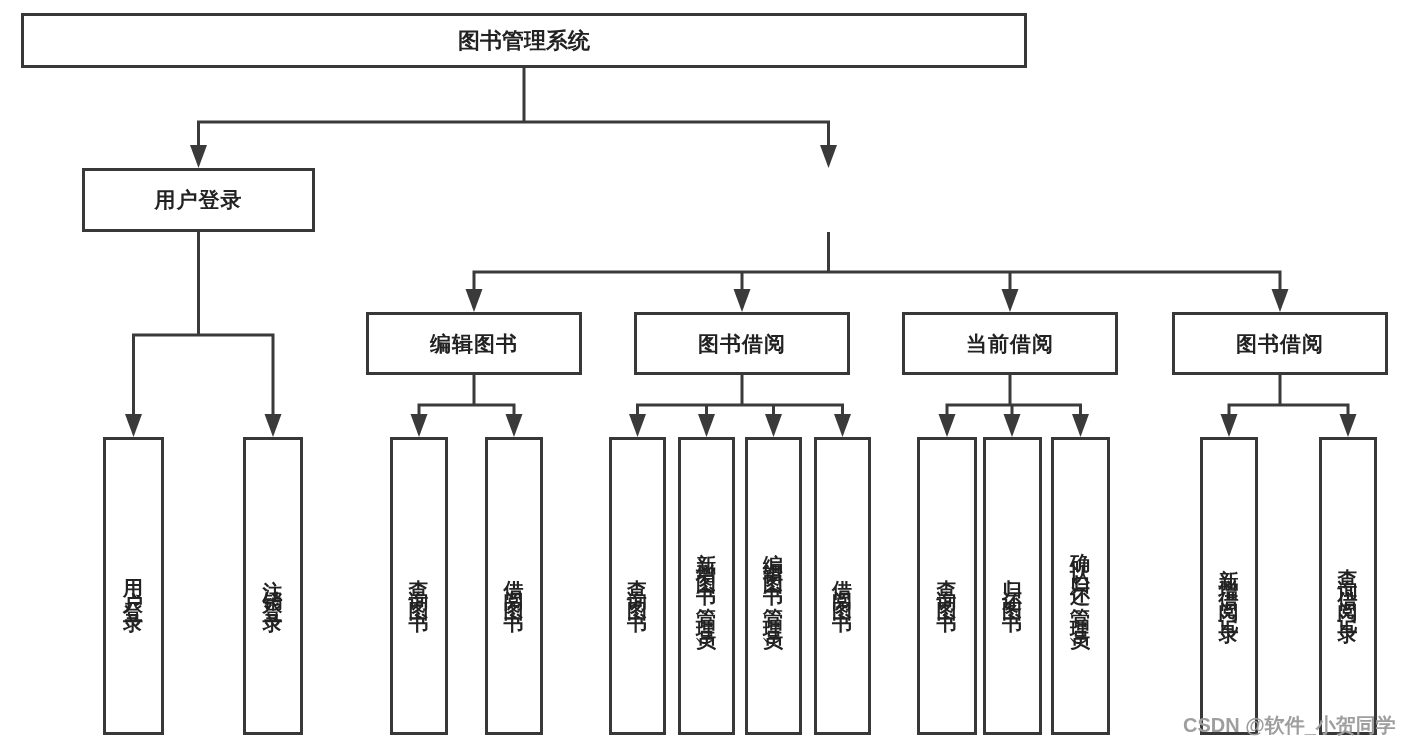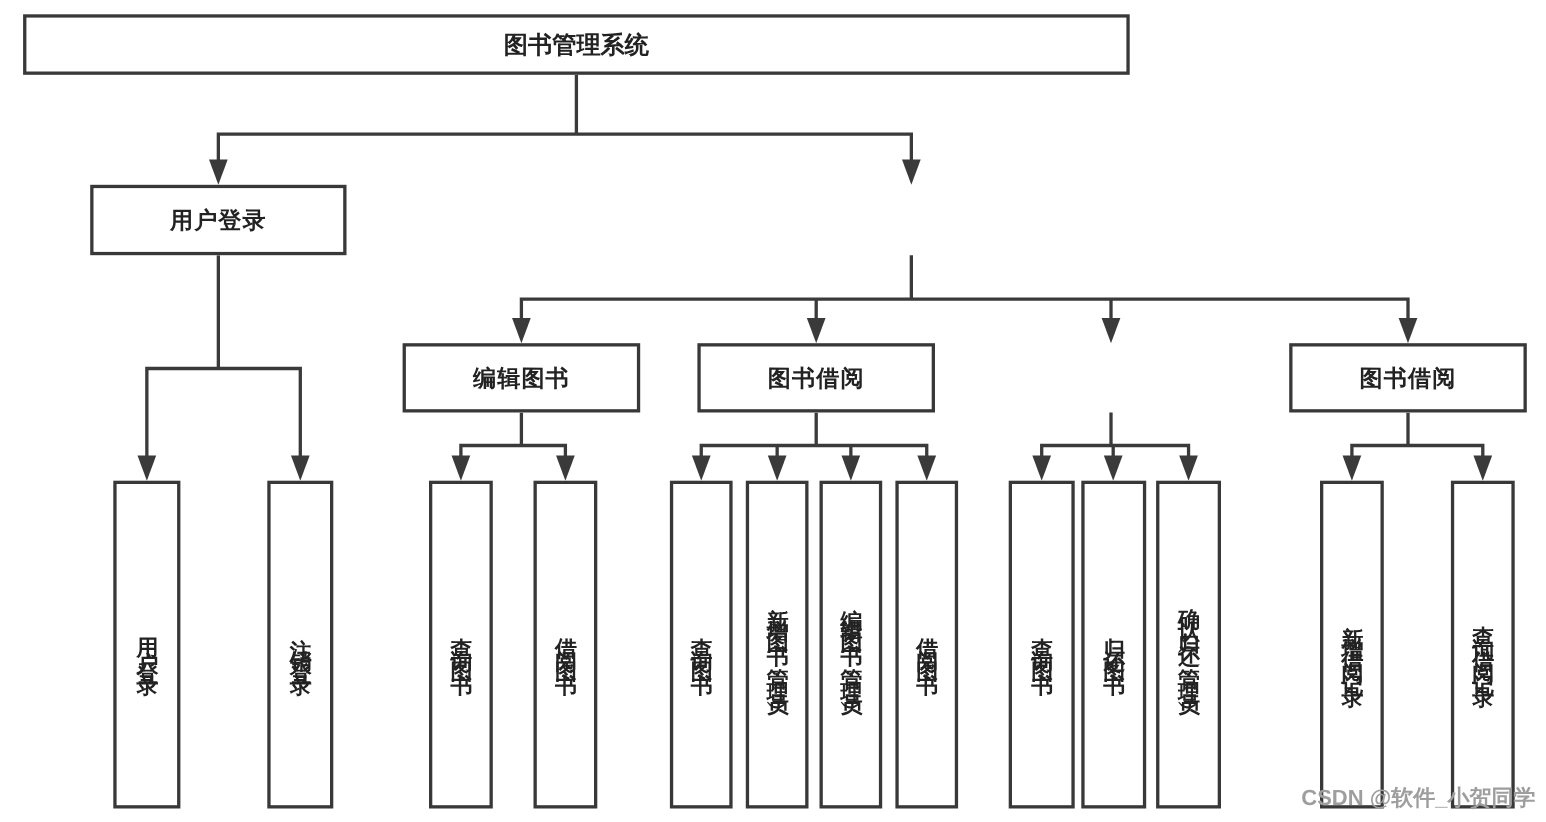--- a/index.html
+++ b/index.html
@@ -118,20 +118,23 @@
   <div class="node hlabel" style="left:82px;top:168px;width:233px;height:64px">
     <span>用户登录</span>
   </div>
 
   <div class="node hlabel" style="left:366px;top:312px;width:216px;height:63px">
     <span>编辑图书</span>
   </div>
   <div class="node hlabel" style="left:634px;top:312px;width:216px;height:63px">
     <span>图书借阅</span>
   </div>
+  <div class="node hlabel" style="left:902px;top:312px;width:216px;height:63px">
+    <span>当前借阅</span>
+  </div>
   <div class="node hlabel" style="left:1172px;top:312px;width:216px;height:63px">
     <span>图书借阅</span>
   </div>
 
   <div class="node leaf" style="left:103px;top:437px;width:61px;height:298px">
     <span class="vtext">用户登录</span>
   </div>
   <div class="node leaf" style="left:243px;top:437px;width:60px;height:298px">
     <span class="vtext">注销登录</span>
   </div>

